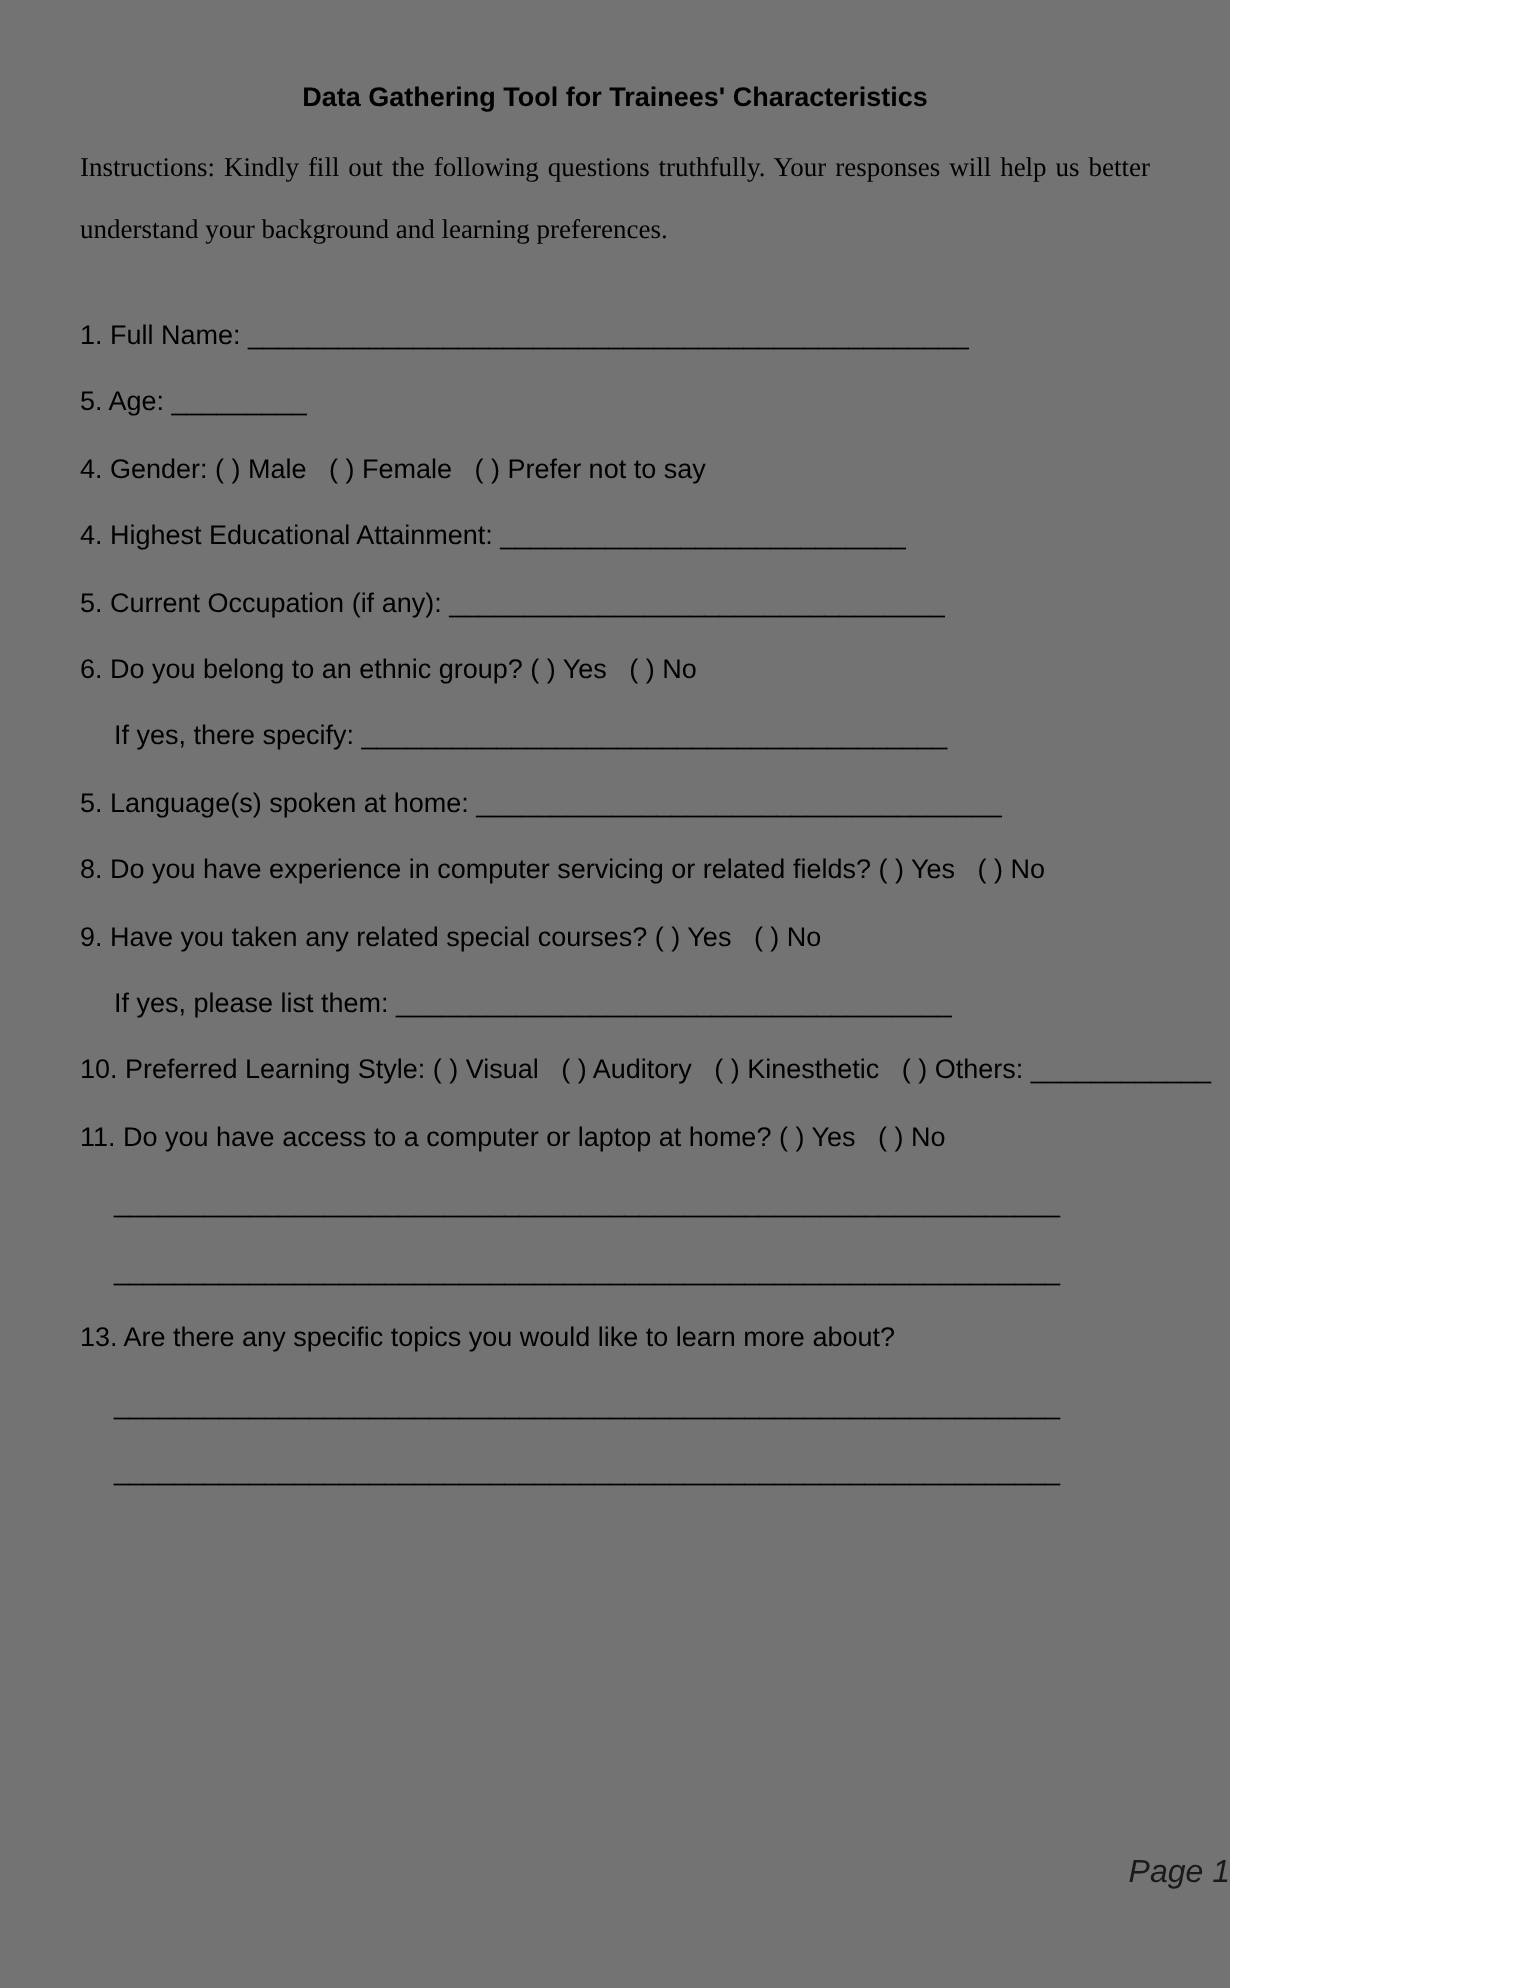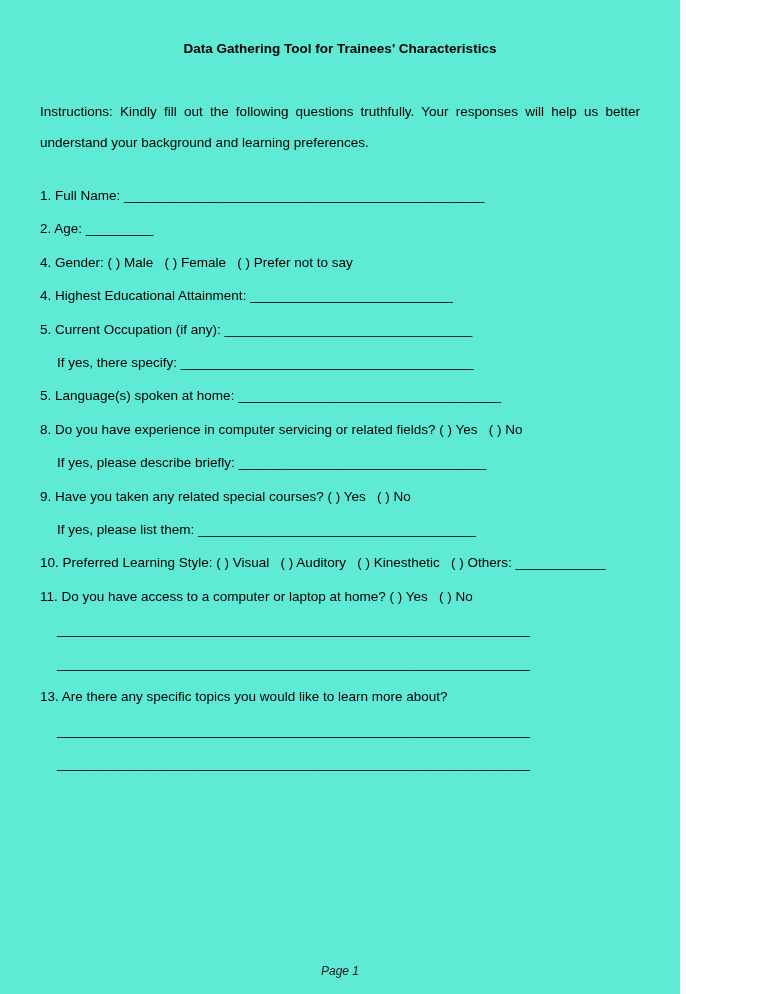--- a/index.html
+++ b/index.html
@@ -2,91 +2,92 @@
 <html><head>
 <meta charset="utf-8">
 <style>
   html, body {
     margin: 0;
     padding: 0;
     background: #ffffff;
   }
   .page {
     position: relative;
-    width: 680px;
+    width: 615px;
     height: 994px;
-    background: #5eead4;
+    background: #737373;
     color: #000000;
     font-family: "Liberation Sans", "DejaVu Sans", sans-serif;
     font-size: 13.5px;
     box-sizing: border-box;
     padding: 0 40px;
     overflow: hidden;
   }
   .doc-title {
     padding-top: 42px;
     text-align: center;
     font-weight: bold;
     font-size: 13.5px;
     line-height: 14px;
     white-space: nowrap;
   }
   .instructions {
-    margin-top: 40px;
+    margin-top: 12px;
     line-height: 31px;
+    font-family: Liberation Serif, serif;
   }
   .instructions .just {
     text-align: justify;
     text-align-last: justify;
     word-spacing: 1px;
   }
   .form-body {
     margin-top: 21px;
   }
   .line {
     line-height: 33.4px;
     white-space: pre;
     font-size: 13.5px;
   }
   .line.sub {
     padding-left: 17px;
   }
   .page-footer {
     position: absolute;
-    top: 964px;
+    top: 928px;
     left: 0;
     right: 0;
-    text-align: center;
+    text-align: right;
     font-style: italic;
-    font-size: 12px;
+    font-size: 16px;
     color: #1a1a1a;
   }
 </style>
 </head>
 <body>
 
 <div class="page">
 
   <div class="doc-title">Data Gathering Tool for Trainees' Characteristics</div>
 
   <div class="instructions">
     <div class="just">Instructions: Kindly fill out the following questions truthfully. Your responses will help us better</div>
     <div>understand your background and learning preferences.</div>
   </div>
 
   <div class="form-body">
     <div class="line">1. Full Name: ________________________________________________</div>
-    <div class="line">2. Age: _________</div>
+    <div class="line">5. Age: _________</div>
     <div class="line">4. Gender: ( ) Male   ( ) Female   ( ) Prefer not to say</div>
     <div class="line">4. Highest Educational Attainment: ___________________________</div>
     <div class="line">5. Current Occupation (if any): _________________________________</div>
+    <div class="line">6. Do you belong to an ethnic group? ( ) Yes   ( ) No</div>
     <div class="line sub">If yes, there specify: _______________________________________</div>
     <div class="line">5. Language(s) spoken at home: ___________________________________</div>
     <div class="line">8. Do you have experience in computer servicing or related fields? ( ) Yes   ( ) No</div>
-    <div class="line sub">If yes, please describe briefly: _________________________________</div>
     <div class="line">9. Have you taken any related special courses? ( ) Yes   ( ) No</div>
     <div class="line sub">If yes, please list them: _____________________________________</div>
     <div class="line">10. Preferred Learning Style: ( ) Visual   ( ) Auditory   ( ) Kinesthetic   ( ) Others: ____________</div>
     <div class="line">11. Do you have access to a computer or laptop at home? ( ) Yes   ( ) No</div>
     <div class="line sub">_______________________________________________________________</div>
     <div class="line sub">_______________________________________________________________</div>
     <div class="line">13. Are there any specific topics you would like to learn more about?</div>
     <div class="line sub">_______________________________________________________________</div>
     <div class="line sub">_______________________________________________________________</div>
   </div>

